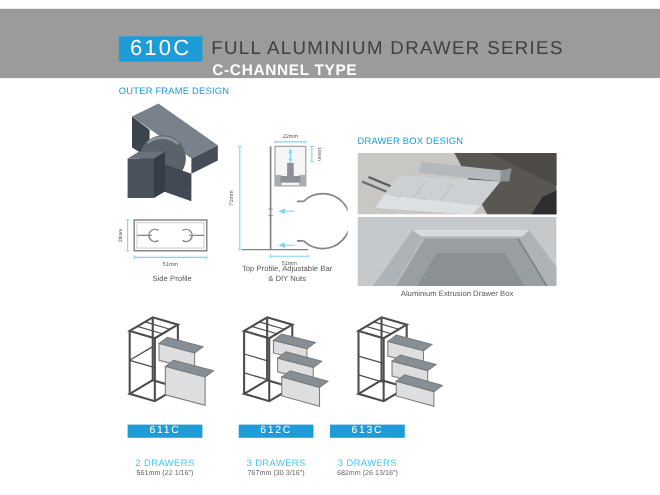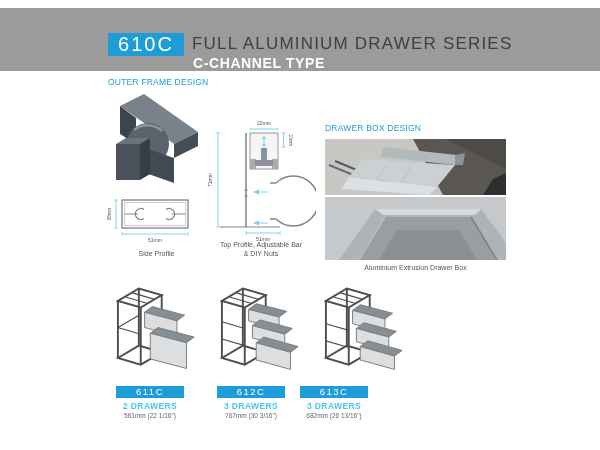--- a/index.html
+++ b/index.html
@@ -26,21 +26,21 @@
   svg text{font-family:"Liberation Sans",sans-serif;}
   .dim{stroke:var(--dim-cyan,#7ed3f4);stroke-width:1;}
   .dim-thin{stroke:var(--dim-cyan,#7ed3f4);stroke-width:0.8;}
   .dim-label{fill:#555;}
   .draw-line{stroke:#808488;fill:none;}
 
   
   .model-card{position:absolute;top:381px;width:92px;text-align:center;}
   .model-badge{display:inline-block;width:68px;height:12px;line-height:12px;background:var(--accent-blue,#1e9cd7);
     color:#fff;font-size:9.5px;letter-spacing:1.5px;font-weight:400;}
-  .model-drawers{margin-top:2px;color:var(--light-blue,#45c6f4);font-size:8.5px;font-weight:bold;letter-spacing:0.4px;text-align:center;}
+  .model-drawers{margin-top:17px;color:var(--light-blue,#45c6f4);font-size:8.5px;font-weight:normal;letter-spacing:0.4px;text-align:center;}
   .model-height{margin-top:1px;color:#666;font-size:6.5px;}
 </style>
 </head>
 <body>
 
 <div class="page">
 
   <div class="header-bar">
     <div class="model-box">610C</div>
     <div class="header-title">FULL ALUMINIUM DRAWER SERIES</div>

